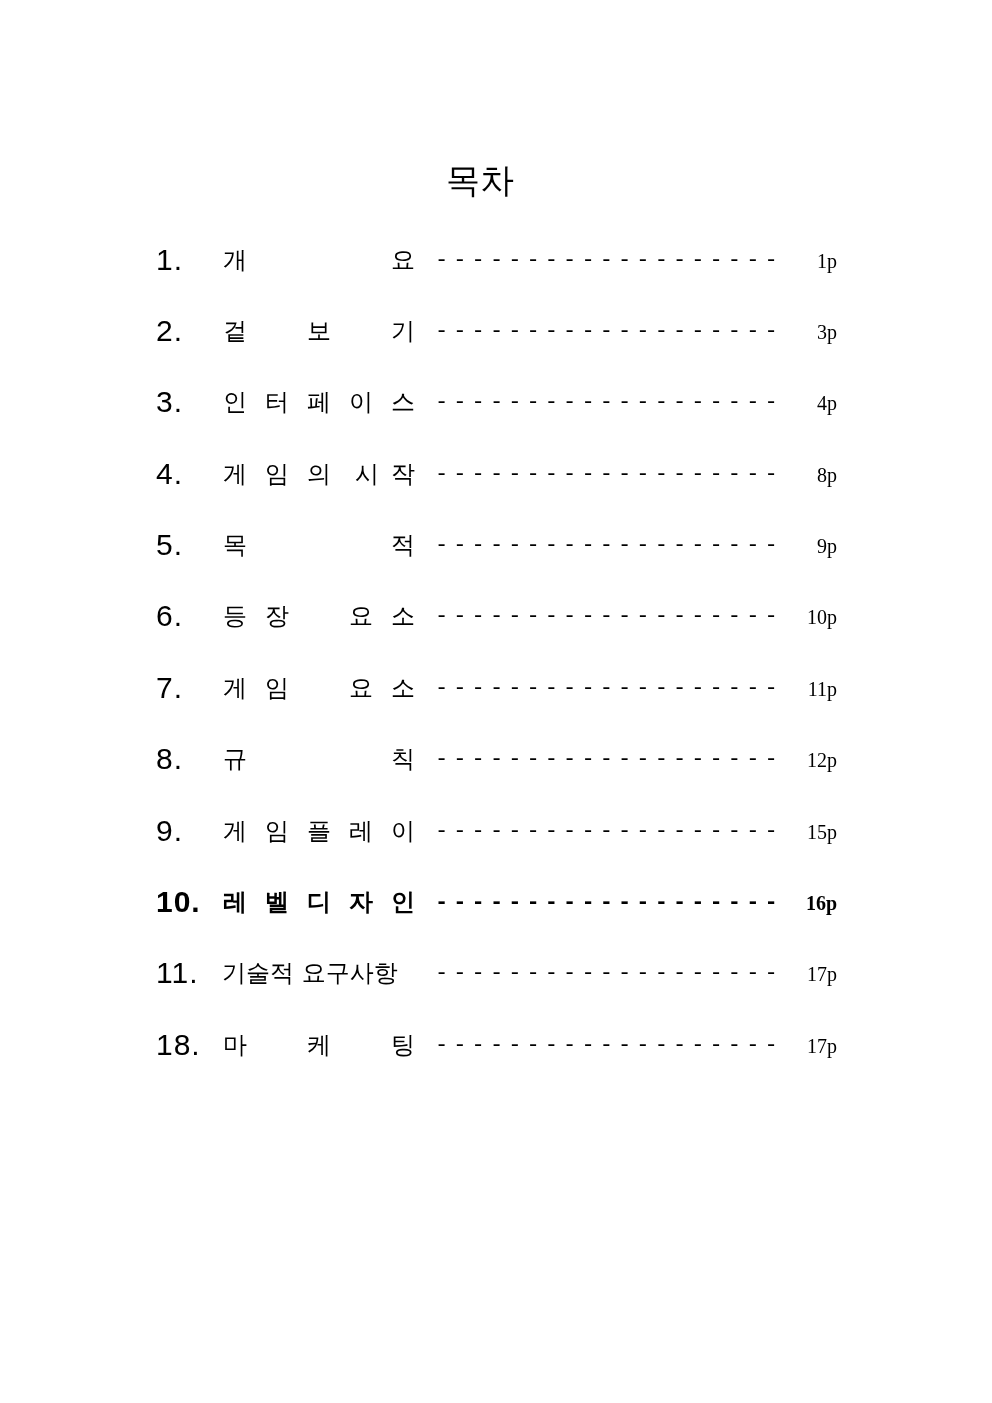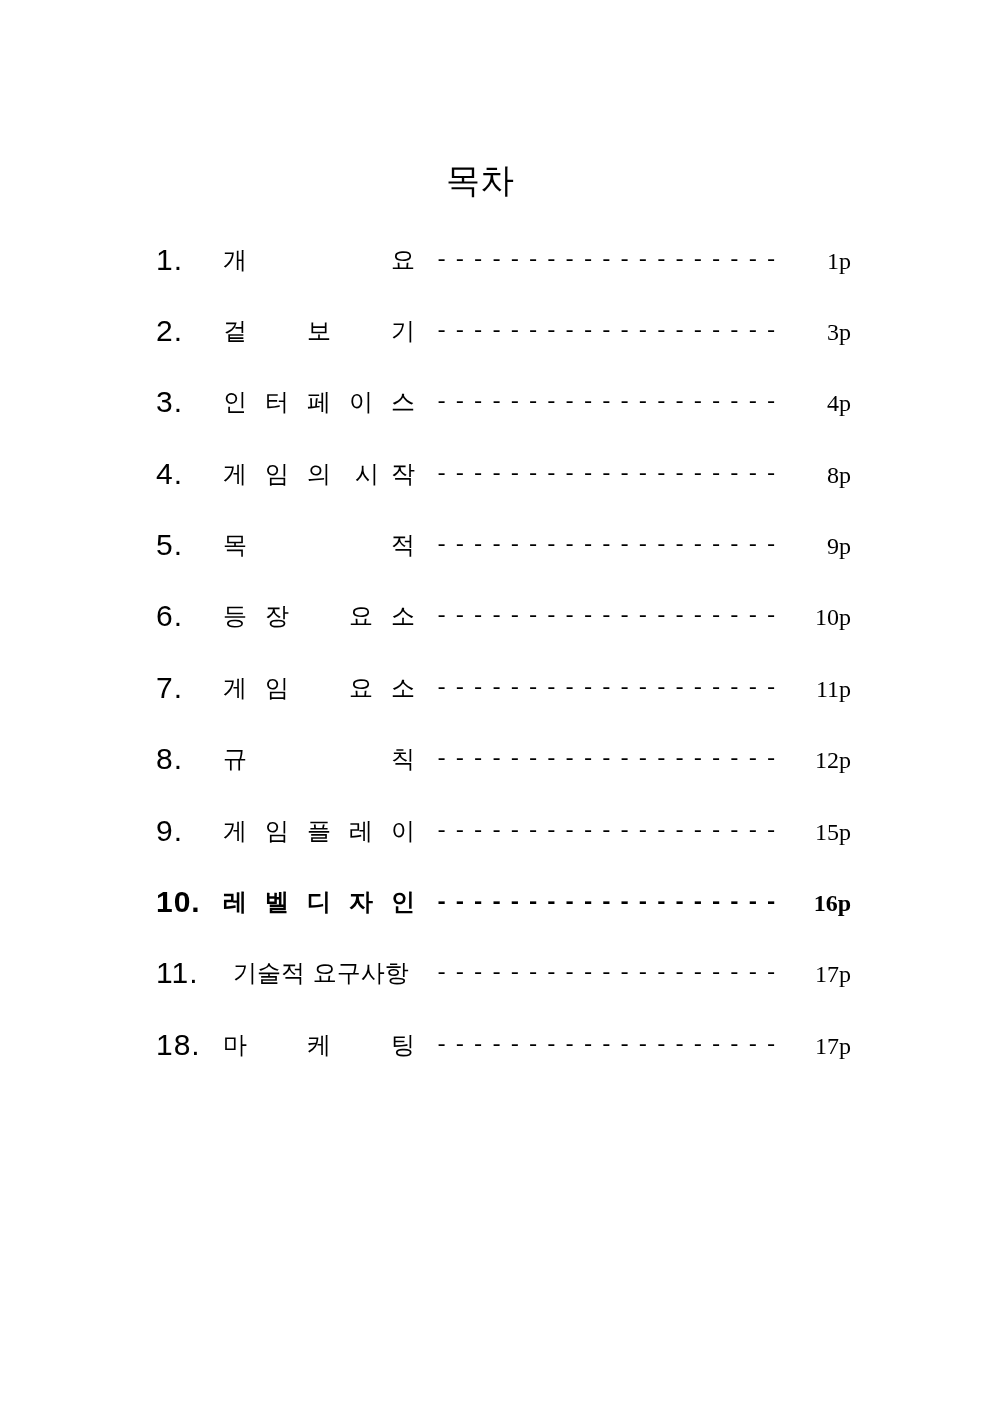--- a/index.html
+++ b/index.html
@@ -63,23 +63,23 @@
       width: 342px;
       font-size: 22px;
       line-height: 30px;
       letter-spacing: 5.1px;
       font-family: "Liberation Mono", "DejaVu Sans Mono", monospace;
       white-space: nowrap;
       overflow: hidden;
     }
     .toc-page {
       position: absolute;
-      right: 141px;
+      right: 155px;
       top: 6px;
-      font-size: 24px;
+      font-size: 20px;
       line-height: 30px;
       font-family: "Liberation Serif", "DejaVu Serif", serif;
       text-align: right;
     }
   </style>
 </head>
 <body>
 
 <div class="title">목차</div>
 
@@ -200,21 +200,21 @@
         <span class="toc-char" style="left: 84px;">디</span>
         <span class="toc-char" style="left: 126px;">자</span>
         <span class="toc-char" style="left: 168px;">인</span>
       </div>
       <div class="toc-leader">-------------------------</div>
       <div class="toc-page">16p</div>
     </div>
     <div class="toc-row" style="top: 953px;">
       <div class="toc-num">11.</div>
       <div class="toc-chars">
-        <div class="toc-char" style="left: 11px; width: 194px; text-align: left; letter-spacing: 0px;">기술적 요구사항</div>
+        <div class="toc-char" style="left: 0px; width: 194px; text-align: left; letter-spacing: 0px;">기술적 요구사항</div>
       </div>
       <div class="toc-leader">-------------------------</div>
       <div class="toc-page">17p</div>
     </div>
     <div class="toc-row" style="top: 1025px;">
       <div class="toc-num">18.</div>
       <div class="toc-chars">
         <span class="toc-char" style="left: 0px;">마</span>
         <span class="toc-char" style="left: 42px;"></span>
         <span class="toc-char" style="left: 84px;">케</span>

